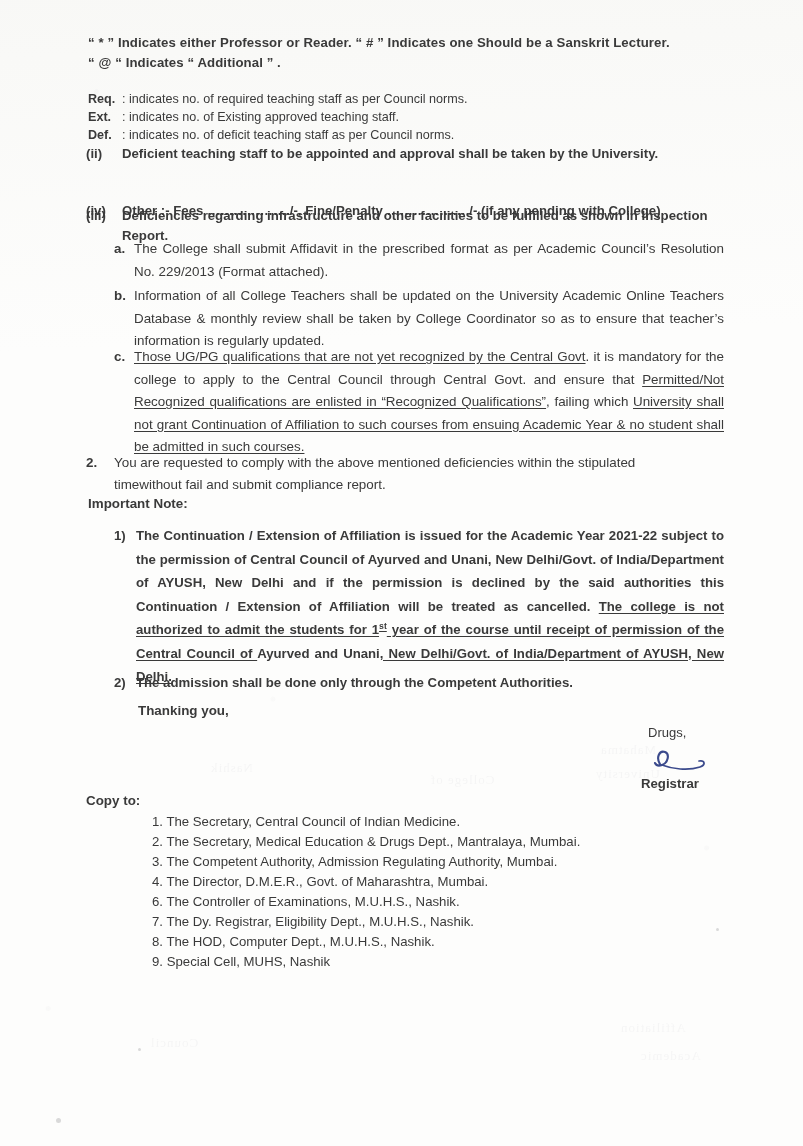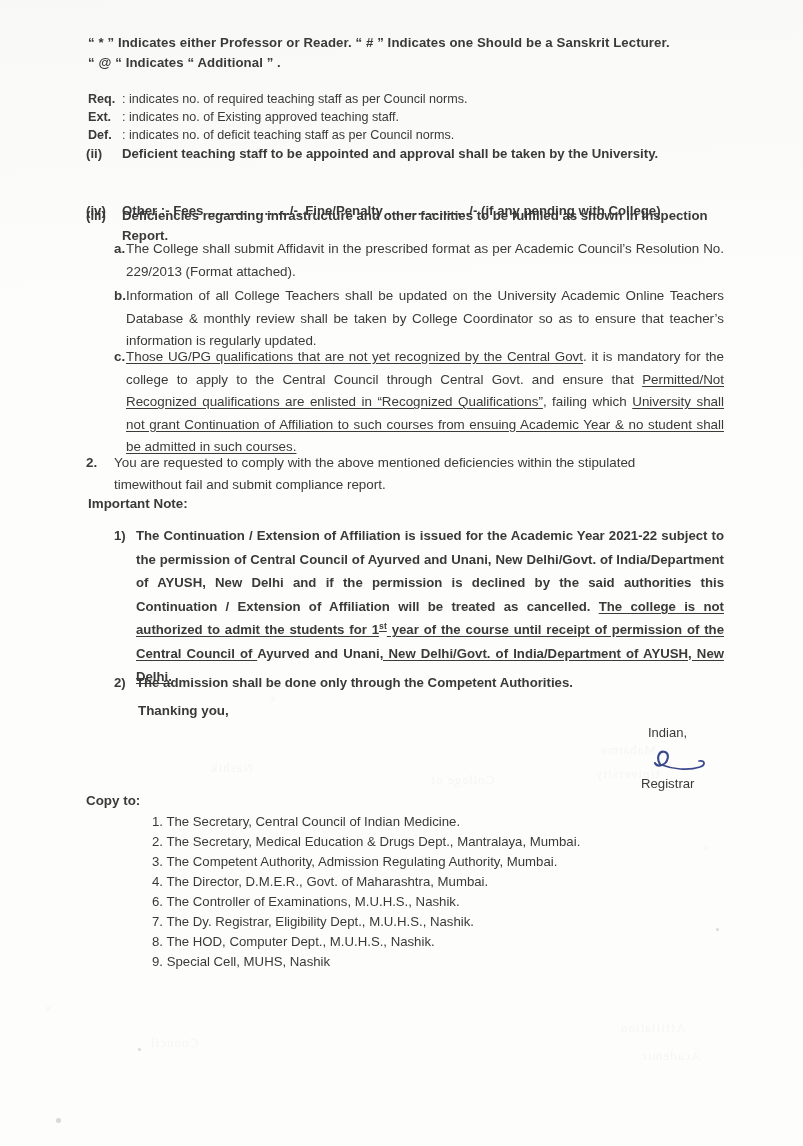--- a/index.html
+++ b/index.html
@@ -86,21 +86,21 @@
     font-size: 13.4px;
     line-height: 22.5px;
   }
   .letter-item .mk {
     position: absolute;
     left: 0;
     top: 0;
     font-weight: bold;
   }
   .letter-item .bd {
-    margin-left: 12px;
+    margin-left: 20px;
     text-align: justify;
   }
   .num-item {
     font-size: 13.4px;
     line-height: 22px;
   }
   .num-item .mk {
     position: absolute;
     left: 0;
     top: 0;
@@ -135,21 +135,21 @@
   .copy-list {
     font-size: 13.2px;
     line-height: 20px;
   }
   .copy-list div { white-space: nowrap; }
   .sig-word {
     font-size: 13px;
   }
   .sig-role {
     font-size: 13.2px;
-    font-weight: normal;
+    font-weight: bold;
   }
   .signature {
     position: absolute;
     pointer-events: none;
   }
   .thanks {
     font-size: 13.4px;
     font-weight: bold;
   }
   .speck {
@@ -246,21 +246,21 @@
 
     <div class="blk note-item" style="left:114px; top:671px; width:610px;">
       <span class="mk">2)</span>
       <div class="bd">
         <span>The admission shall be done only through the Competent Authorities.</span>
       </div>
     </div>
 
     <div class="blk thanks" style="left:138px; top:703px;">Thanking you,</div>
 
-    <div class="blk sig-word" style="left:648px; top:725px;">Indian,</div>
+    <div class="blk sig-word" style="left:648px; top:725px;">Drugs,</div>
 
     <svg class="signature" style="left:646px; top:744px;" width="80" height="36" viewBox="0 0 80 36">
       <path d="M14 20 C10 14, 13 6, 19 8 C24 10, 22 19, 16 21 C12 22.5, 10 21, 9 19" fill="none" stroke="#3b4a8c" stroke-width="2.1" stroke-linecap="round"></path>
       <path d="M16 21 C26 25, 42 27, 54 23 C60 21, 59 16, 53 17" fill="none" stroke="#3b4a8c" stroke-width="1.7" stroke-linecap="round"></path>
     </svg>
 
     <div class="blk sig-role" style="left:641px; top:776px;">Registrar</div>
 
     <div class="blk copy-head" style="left:86px; top:793px;">Copy to:</div>
 

